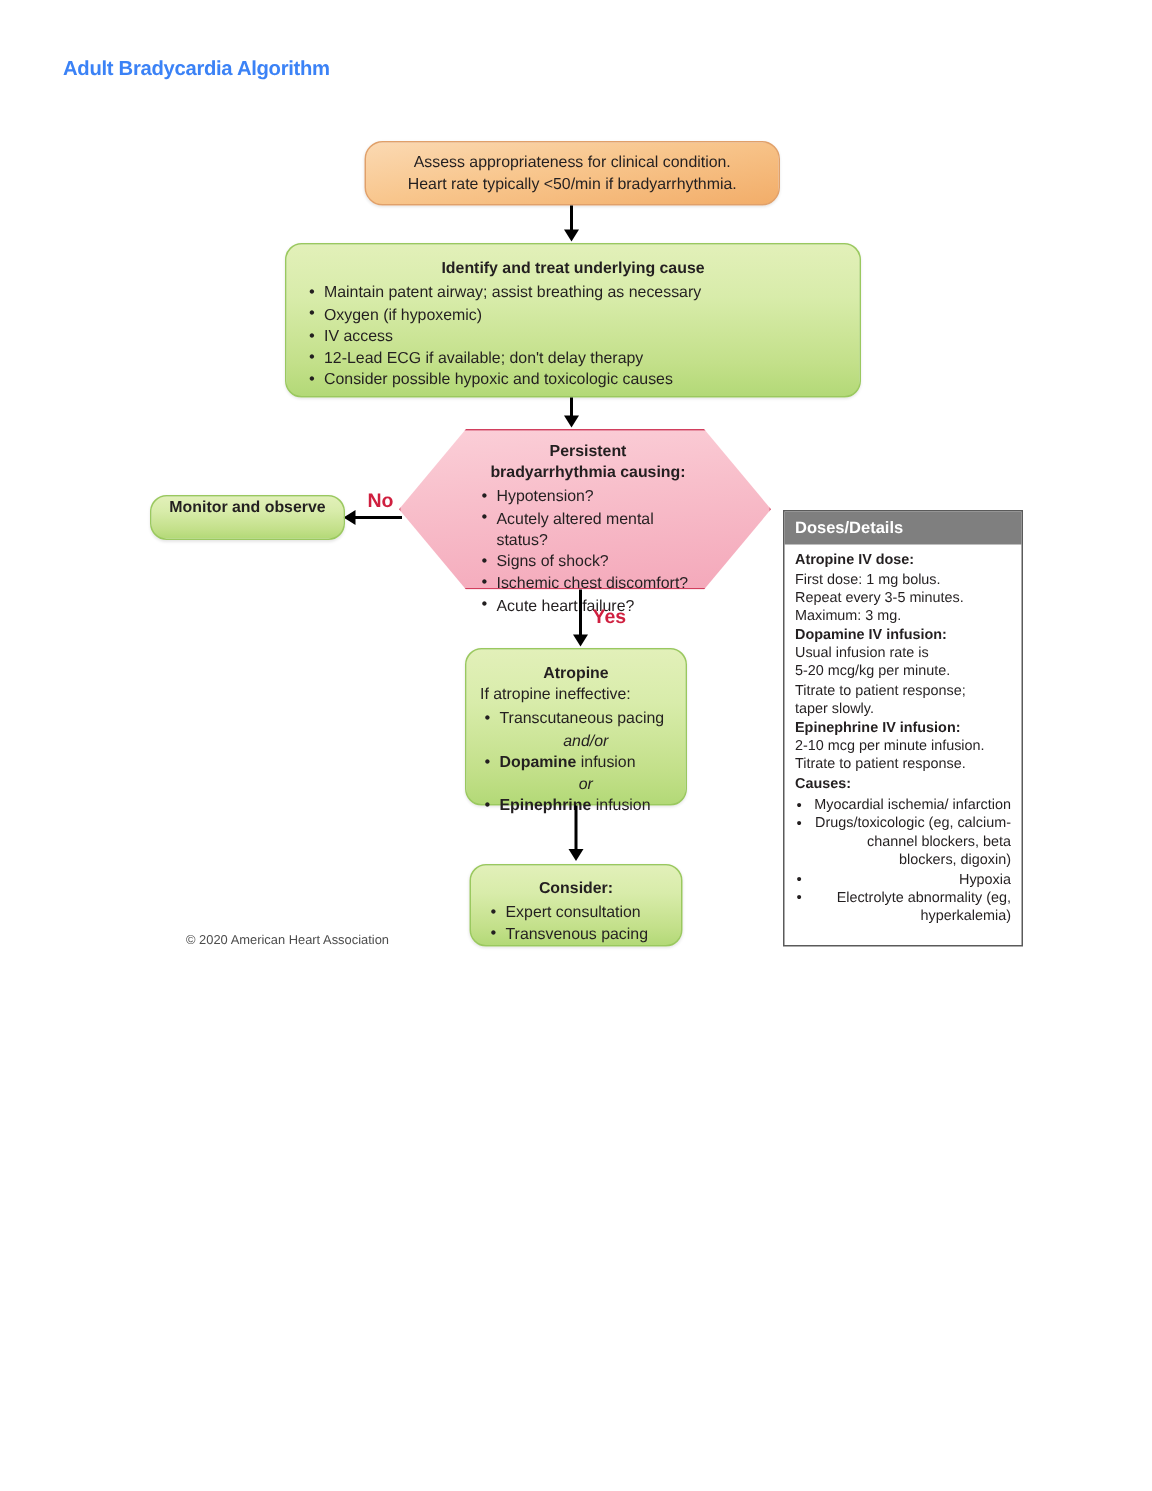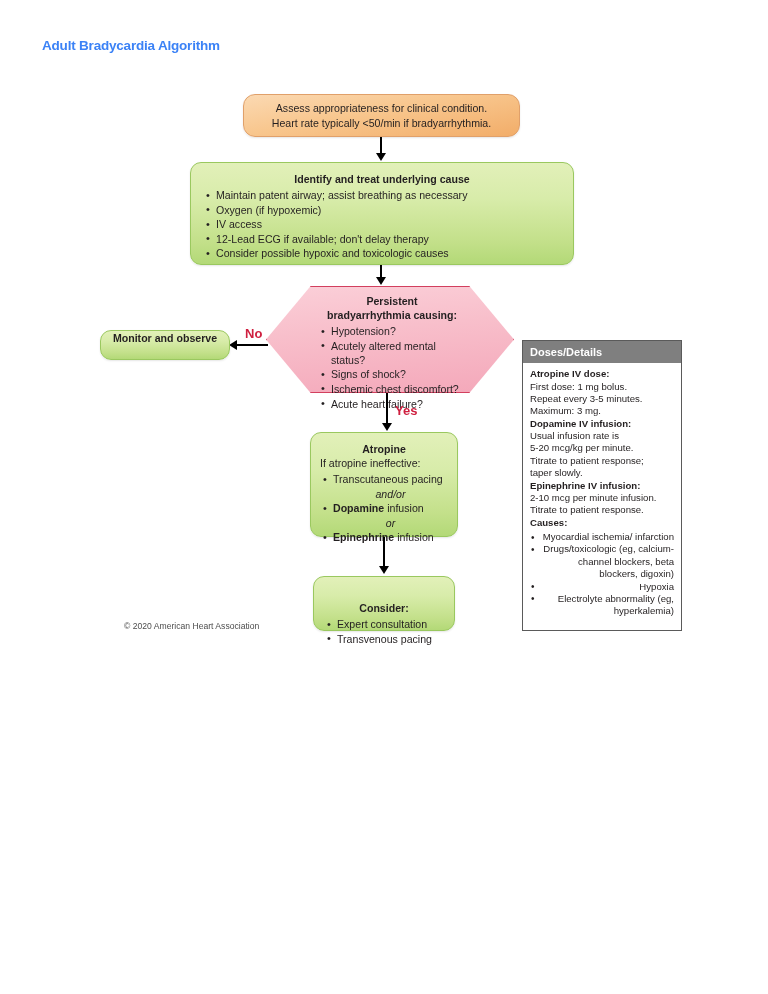--- a/index.html
+++ b/index.html
@@ -122,21 +122,21 @@
     height: 105px;
     padding: 9px 9px 8px 9px;
   }
   #atropine-box .sub { display: block; margin-bottom: 1px; }
 
   #consider-box {
     left: 313px;
     top: 576px;
     width: 142px;
     height: 55px;
-    padding: 24px 10px 8px 10px;
+    padding: 8px 10px 8px 10px;
   }
 
   
   #persistent-hex {
     left: 266px;
     top: 286px;
     width: 248px;
     height: 107px;
   }
   #persistent-hex .hex-shape {

